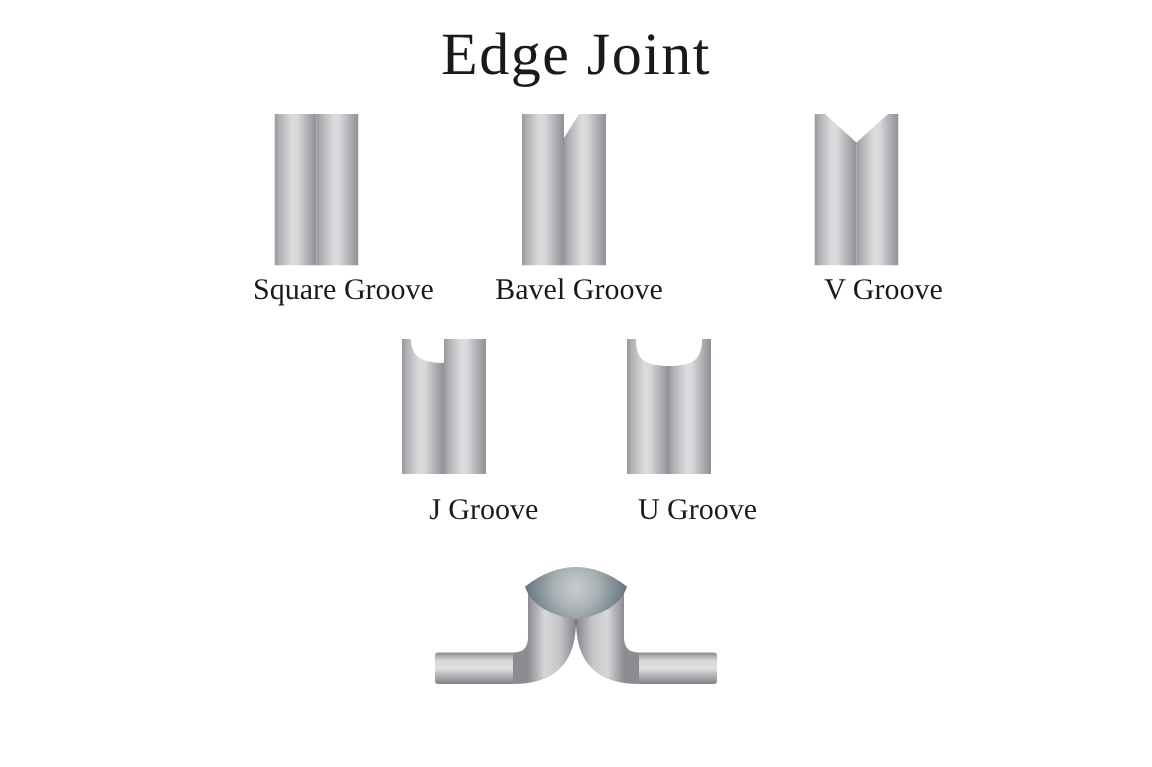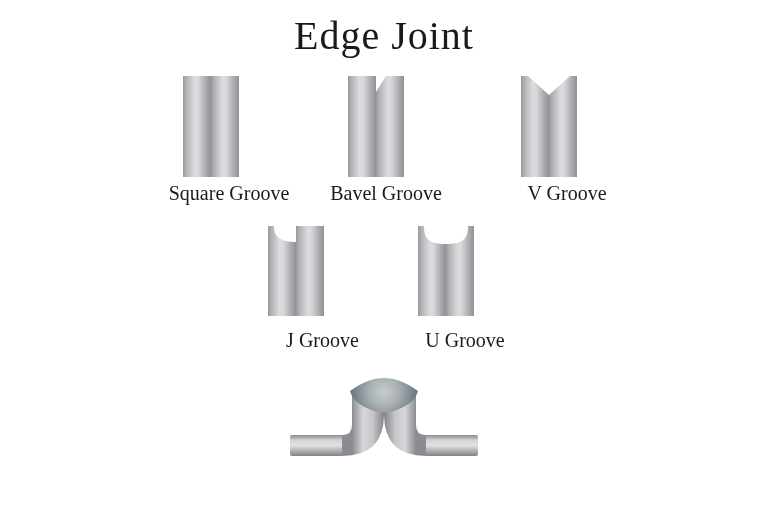--- a/index.html
+++ b/index.html
@@ -91,21 +91,21 @@
   </div>
 
   <div class="figure row1" style="left:348px;top:76px;width:40px;">
     <svg width="56" height="101" viewBox="0 0 56 101">
       <rect x="0" y="0" width="28" height="101" fill="url(#metalH)"></rect>
       <path d="M28,16 L38,0 L56,0 L56,101 L28,101 Z" fill="url(#metalH)"></path>
     </svg>
     <div class="label">Bavel Groove</div>
   </div>
 
-  <div class="figure row1" style="left:521px;top:76px;width:56px;">
+  <div class="figure row1" style="left:543px;top:76px;width:56px;">
     <svg width="56" height="101" viewBox="0 0 56 101">
       <path d="M0,0 L7,0 L28,19 L28,101 L0,101 Z" fill="url(#metalH)"></path>
       <path d="M28,19 L49,0 L56,0 L56,101 L28,101 Z" fill="url(#metalH)"></path>
     </svg>
     <div class="label">V Groove</div>
   </div>
 
   <div class="figure row2" style="left:268px;top:226px;width:73px;text-decoration:underline;">
     <svg width="56" height="90" viewBox="0 0 56 90">
       <path d="M0,0 L6,0 C6,10 11,16 28,16 L28,90 L0,90 Z" fill="url(#metalH)"></path>

